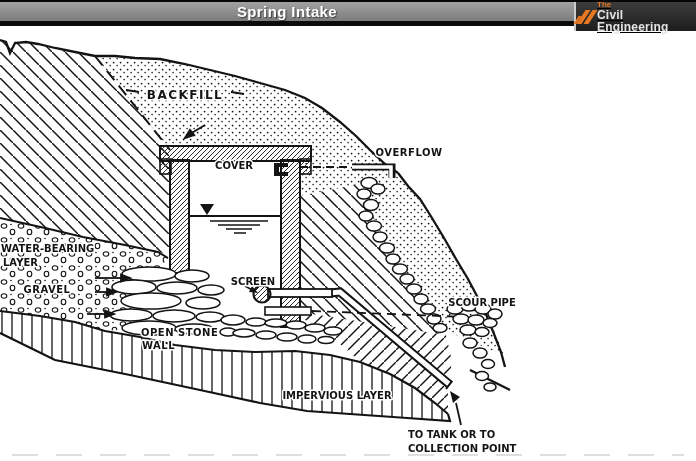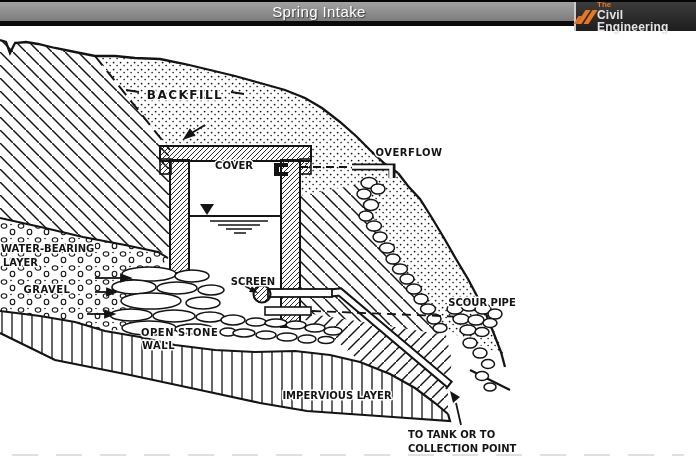--- a/index.html
+++ b/index.html
@@ -3,25 +3,25 @@
 <meta charset="utf-8">
 <style>
   html,body{margin:0;padding:0;background:#fff;}
   .stage{position:relative;width:696px;height:461px;background:#fff;overflow:hidden;
          font-family:"Liberation Sans",sans-serif;}
   
   .header{position:relative;width:696px;height:26px;box-sizing:border-box;
           background:linear-gradient(#a2a2a2,#7c7c7c);
           border-top:2px solid #060606;border-bottom:5px solid #0b0b0b;}
   .header-title{position:absolute;left:0;top:0;width:574px;height:28px;line-height:19px;
-          text-align:center;color:#ffffff;font-weight:normal;font-size:15px;letter-spacing:.4px;
-          text-shadow:1px 1px 1px rgba(0,0,0,.55);padding-left:32px;}
+          text-align:center;color:#ffffff;font-weight:bold;font-size:15px;letter-spacing:.4px;
+          text-shadow:1px 1px 1px rgba(0,0,0,.55);}
   .logo-box{position:absolute;right:0;top:0;width:120px;height:29px;
           background:linear-gradient(#3c3c3c,#1d1d1d);
-          border-left:2px solid #cccccc;display:flex;align-items:center;justify-content:center;gap:4px;}
+          border-left:2px solid #cccccc;display:flex;align-items:center;justify-content:center;gap:4px;text-decoration:underline;}
   .slashes{display:flex;align-items:flex-end;gap:2px;height:14px;}
   .slash{display:inline-block;background:#e87722;transform:skewX(-33deg);}
   .slash.s1{width:3px;height:8px;}
   .slash.s2{width:5px;height:14px;}
   .slash.s3{width:5px;height:14px;}
   .logo-text{display:flex;flex-direction:column;line-height:1;}
   .logo-top{color:#e87722;font-size:8px;font-weight:bold;}
   .logo-bottom{color:#e3e3e3;font-size:12px;font-weight:bold;letter-spacing:.2px;}
   
   svg{display:block;}

